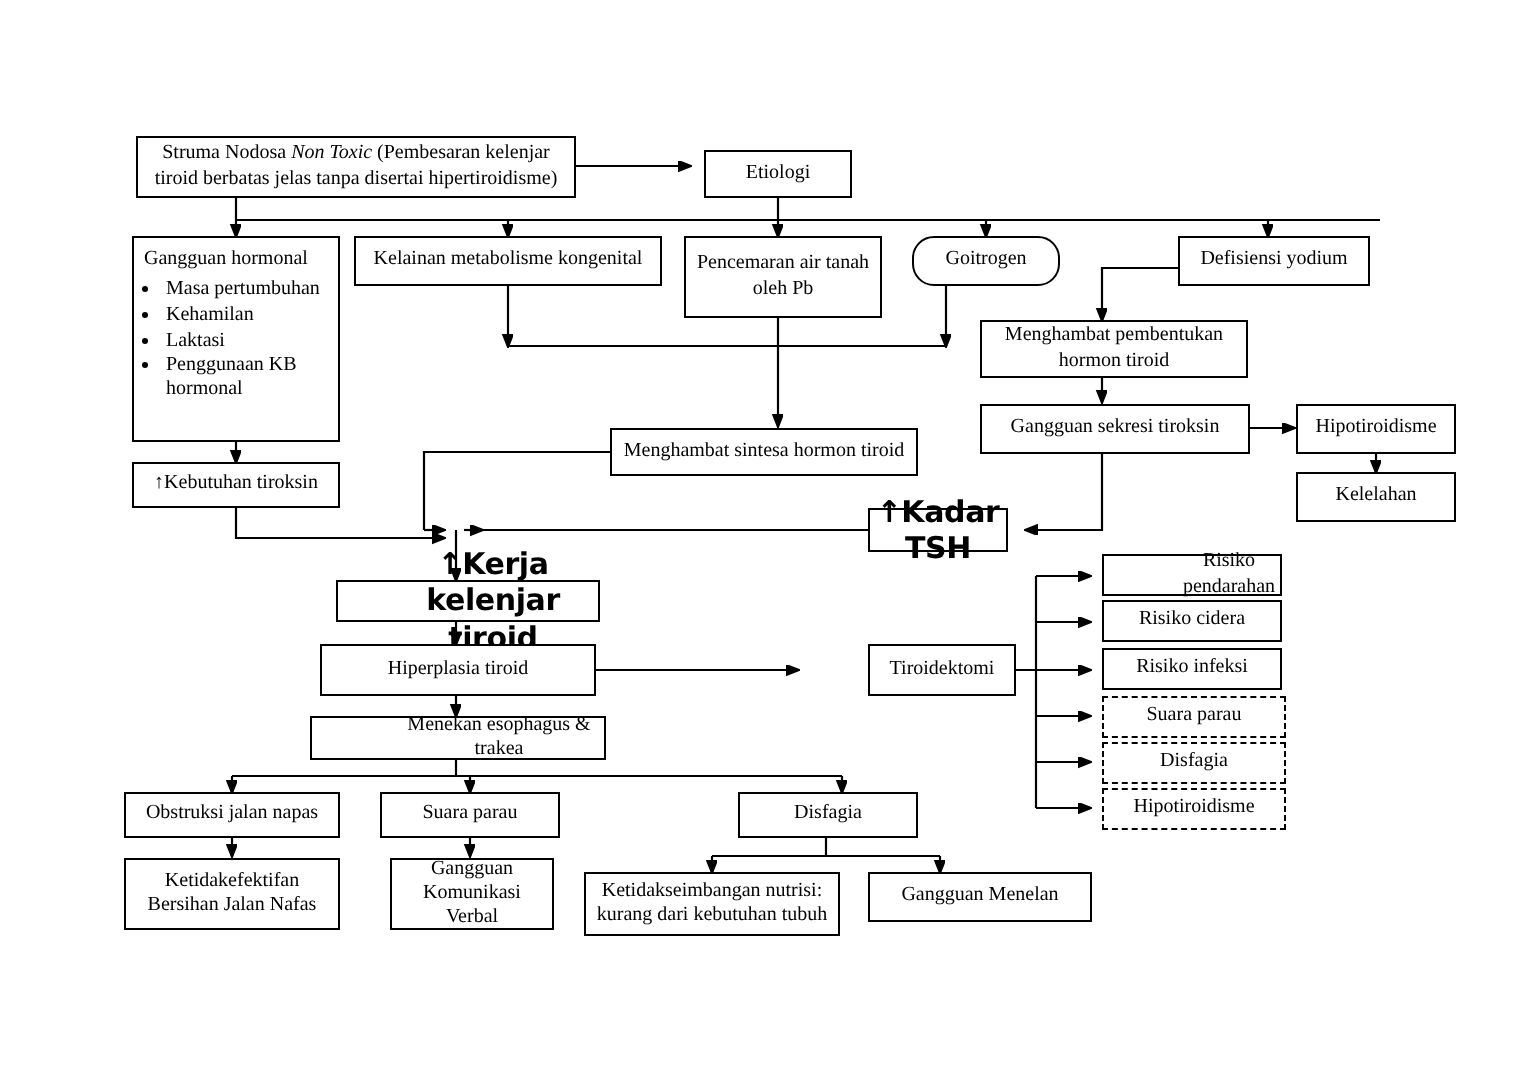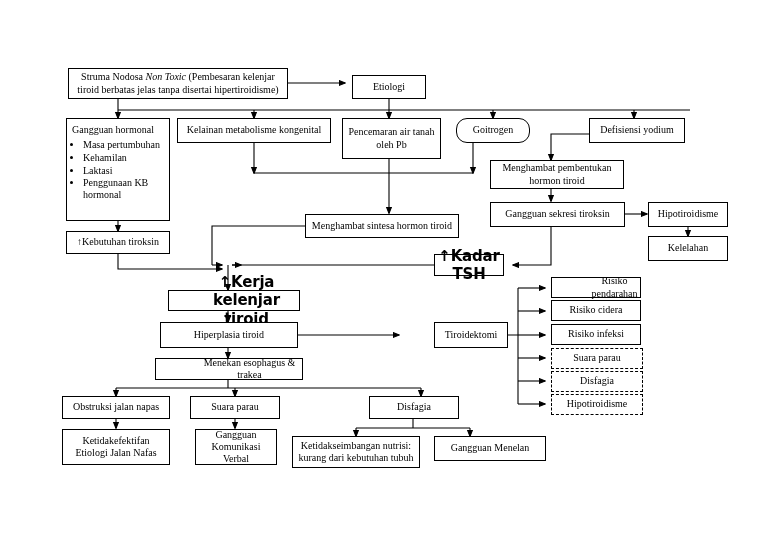--- a/index.html
+++ b/index.html
@@ -168,21 +168,21 @@
   <div class="node dashed" style="left:551px;top:371px;width:92px;height:21px;">Disfagia</div>
 
   <div class="node dashed" style="left:551px;top:394px;width:92px;height:21px;">Hipotiroidisme</div>
 
   <div class="node" style="left:62px;top:396px;width:108px;height:23px;">Obstruksi jalan napas</div>
 
   <div class="node" style="left:190px;top:396px;width:90px;height:23px;">Suara parau</div>
 
   <div class="node" style="left:369px;top:396px;width:90px;height:23px;">Disfagia</div>
 
-  <div class="node" style="left:62px;top:429px;width:108px;height:36px;">Ketidakefektifan Etiologi Jalan Nafas</div>
+  <div class="node" style="left:62px;top:429px;width:108px;height:36px;">Ketidakefektifan Bersihan Jalan Nafas</div>
 
   <div class="node" style="left:195px;top:429px;width:82px;height:36px;">Gangguan Komunikasi Verbal</div>
 
   <div class="node" style="left:292px;top:436px;width:128px;height:32px;">Ketidakseimbangan nutrisi: kurang dari kebutuhan tubuh</div>
 
   <div class="node" style="left:434px;top:436px;width:112px;height:25px;text-align:right;">Gangguan Menelan</div>
 
 </div>
 
 </body></html>

